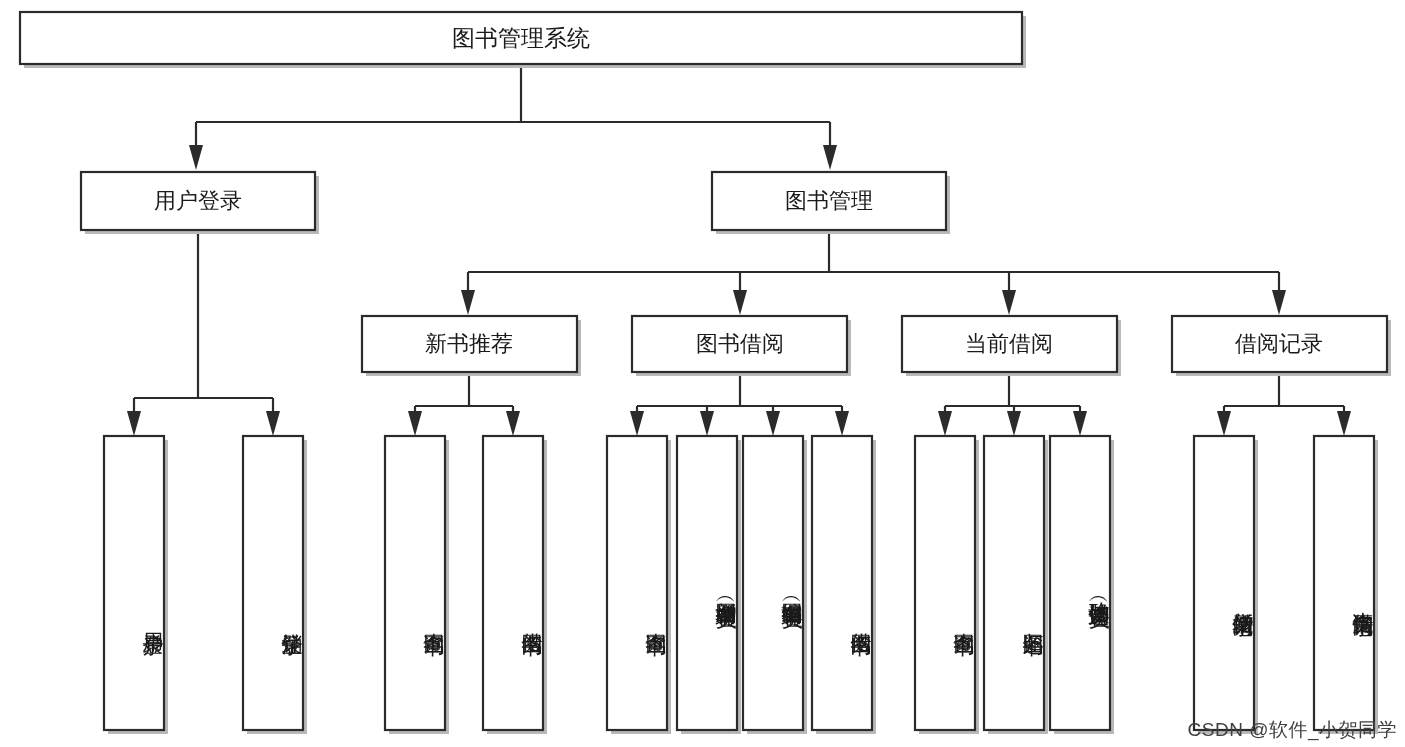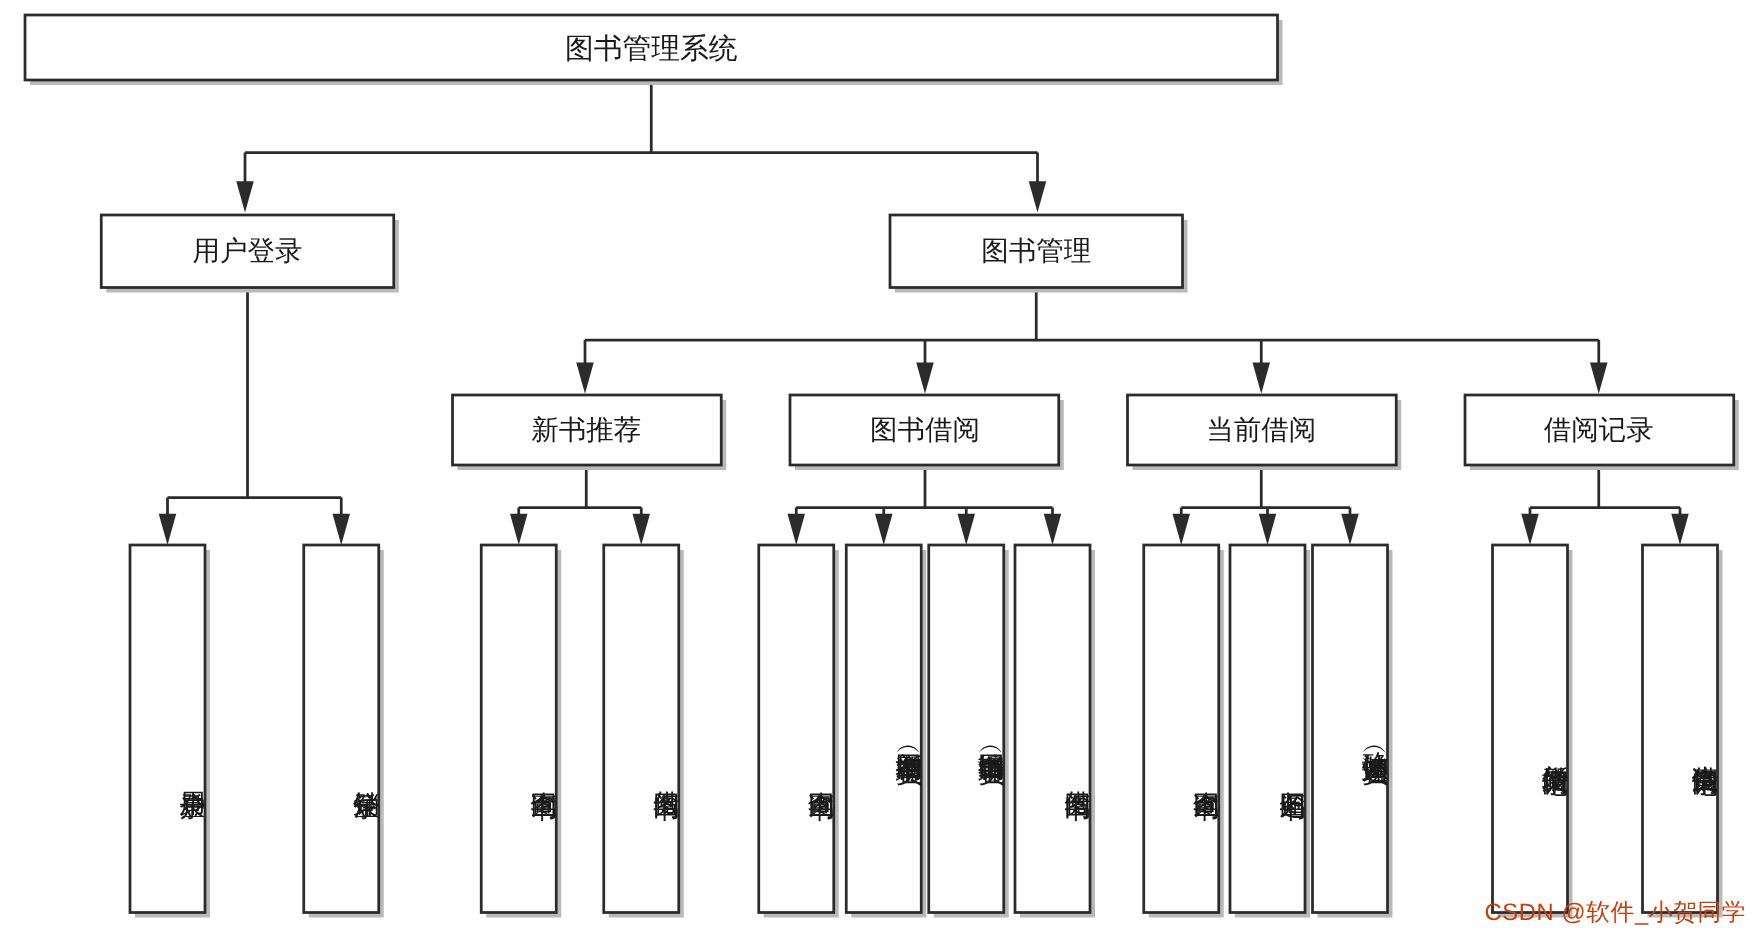--- a/index.html
+++ b/index.html
@@ -66,21 +66,21 @@
     white-space: nowrap;
     letter-spacing: 1px;
     pointer-events: none;
   }
   .watermark {
     position: absolute;
     right: 8px;
     bottom: 4px;
     font-family: "Liberation Sans", "DejaVu Sans", sans-serif;
     font-size: 19px;
-    color: #c2410c;
+    color: #404040;
     letter-spacing: 0.5px;
     white-space: nowrap;
   }
 </style>
 </head>
 <body>
 
 <div id="diagram-root">
 
   <svg class="flow" viewBox="0 0 1405 747">

